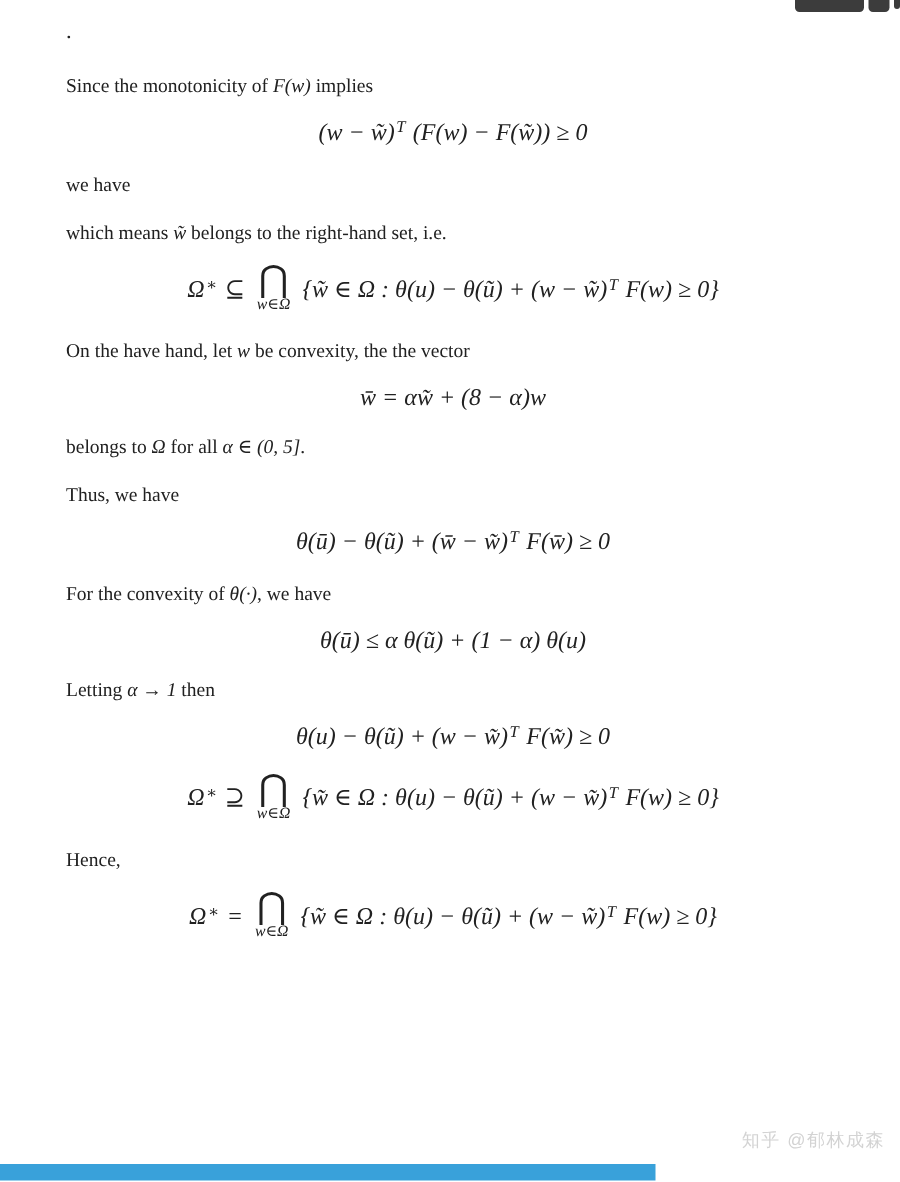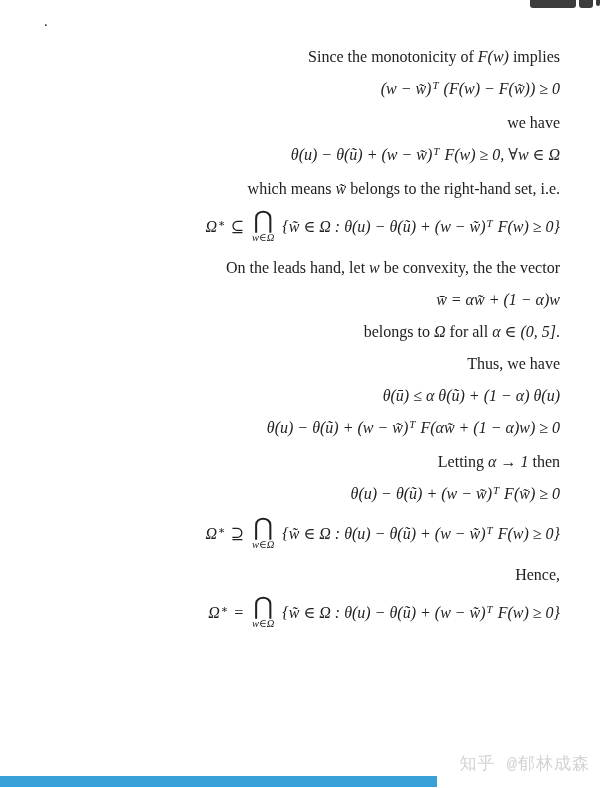--- a/index.html
+++ b/index.html
@@ -16,31 +16,30 @@
     padding: 15px 40px 0 44px;
     color: var(--text, #212121);
   }
   .dot {
     font-size: 15px;
     line-height: 12px;
     margin: 0 0 20px 0;
     color: var(--text, #212121);
   }
   .p {
-    font-size: 16px;
+    font-size: 13px;
     line-height: 19px;
     margin: 0 0 13px 0;
     color: var(--text, #212121);
-    text-align: right;
   }
   .f {
     font-size: 16px;
     line-height: 19px;
     margin: 0 0 13px 0;
-    text-align: right;
+    text-align: center;
     font-style: italic;
     color: var(--text, #212121);
   }
   .m { font-style: italic; }
   .sup {
     font-size: 11px;
     position: relative;
     top: -5px;
     margin: 0 1px;
   }
@@ -70,25 +69,25 @@
     background: var(--toolbar, #3c3c3c);
     border-radius: 0 0 3px 3px;
   }
   .tb1 { left: 530px; width: 46px; }
   .tb2 { left: 579px; width: 14px; }
   .tb3 { left: 596px; width: 4px; height: 6px; }
   .watermark {
     position: absolute;
     top: 752px;
     right: 10px;
-    font-size: 17px;
+    font-size: 12px;
     letter-spacing: 1px;
     color: var(--watermark, #d3d3d3);
     text-shadow: 1px 1px 0 #ffffff;
-    font-family: Liberation Mono, monospace;
+    font-family: Liberation Sans, sans-serif;
   }
   .progress {
     position: absolute;
     left: 0;
     top: 776px;
     width: 437px;
     height: 11px;
     background: var(--accent, #39a1da);
   }
 </style>
@@ -98,32 +97,32 @@
 <div class="screen">
   <div class="tb tb1"></div>
   <div class="tb tb2"></div>
   <div class="tb tb3"></div>
 
   <main class="content" id="content">
       <div class="dot">.</div>
       <div class="p"><span>Since the monotonicity of </span><span class="m">F(w)</span><span> implies</span></div>
       <div class="f"><span>(w − w̃)</span><span class="sup">T</span><span> (F(w) − F(w̃)) ≥ 0</span></div>
       <div class="p"><span>we have</span></div>
-      <div class="f"><span>θ(u) − θ(ũ) + (w − w̃)</span><span class="sup">T</span><span> F(w) ≥ 0,  ∀w ∈ Ω</span></div>
       <div class="p"><span>which means </span><span class="m">w̃</span><span> belongs to the right-hand set, i.e.</span></div>
       <div class="f"><span>Ω</span><span class="sup">∗</span><span> ⊆ </span><span class="nary-wrap">
           <span class="nary">⋂</span>
           <span class="nary-under">w∈Ω</span>
         </span><span> {w̃ ∈ Ω : θ(u) − θ(ũ) + (w − w̃)</span><span class="sup">T</span><span> F(w) ≥ 0}</span></div>
-      <div class="p"><span>On the leads hand, let </span><span class="m">w</span><span> be convexity, the the vector</span></div>
-      <div class="f"><span>w̄ = αw̃ + (1 − α)w</span></div>
+      <div class="p"><span>On the have hand, let </span><span class="m">w</span><span> be convexity, the the vector</span></div>
+      <div class="f"><span>w̄ = αw̃ + (8 − α)w</span></div>
       <div class="p"><span>belongs to </span><span class="m">Ω</span><span> for all </span><span class="m">α ∈ (0, 5]</span><span>.</span></div>
       <div class="p"><span>Thus, we have</span></div>
+      <div class="f"><span>θ(ū) − θ(ũ) + (w̄ − w̃)</span><span class="sup">T</span><span> F(w̄) ≥ 0</span></div>
+      <div class="p"><span>For the convexity of </span><span class="m">θ(·)</span><span>, we have</span></div>
       <div class="f"><span>θ(ū) ≤ α θ(ũ) + (1 − α) θ(u)</span></div>
-      <div class="f"><span>θ(u) − θ(ũ) + (w − w̃)</span><span class="sup">T</span><span> F(αw̃ + (1 − α)w) ≥ 0</span></div>
       <div class="p"><span>Letting </span><span class="m">α → 1</span><span> then</span></div>
       <div class="f"><span>θ(u) − θ(ũ) + (w − w̃)</span><span class="sup">T</span><span> F(w̃) ≥ 0</span></div>
       <div class="f"><span>Ω</span><span class="sup">∗</span><span> ⊇ </span><span class="nary-wrap">
           <span class="nary">⋂</span>
           <span class="nary-under">w∈Ω</span>
         </span><span> {w̃ ∈ Ω : θ(u) − θ(ũ) + (w − w̃)</span><span class="sup">T</span><span> F(w) ≥ 0}</span></div>
       <div class="p"><span>Hence,</span></div>
       <div class="f"><span>Ω</span><span class="sup">∗</span><span> = </span><span class="nary-wrap">
           <span class="nary">⋂</span>
           <span class="nary-under">w∈Ω</span>

